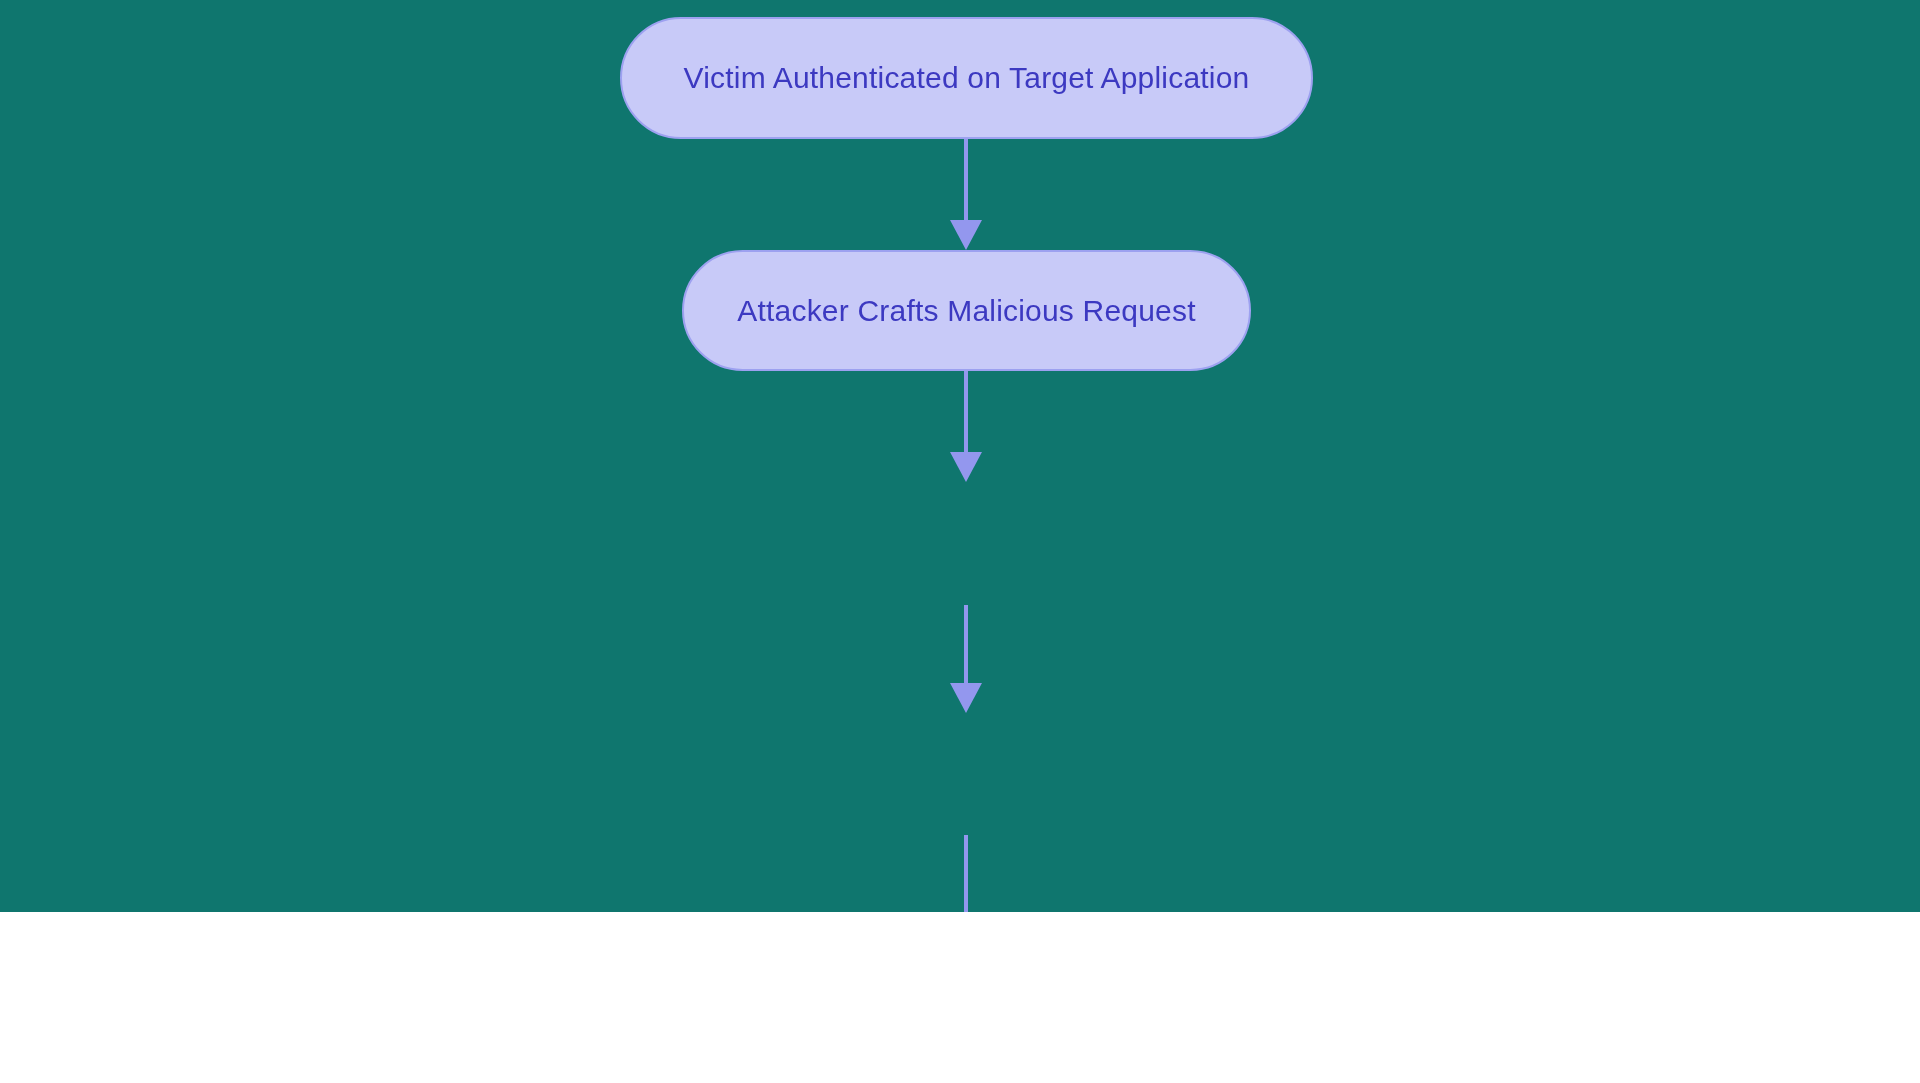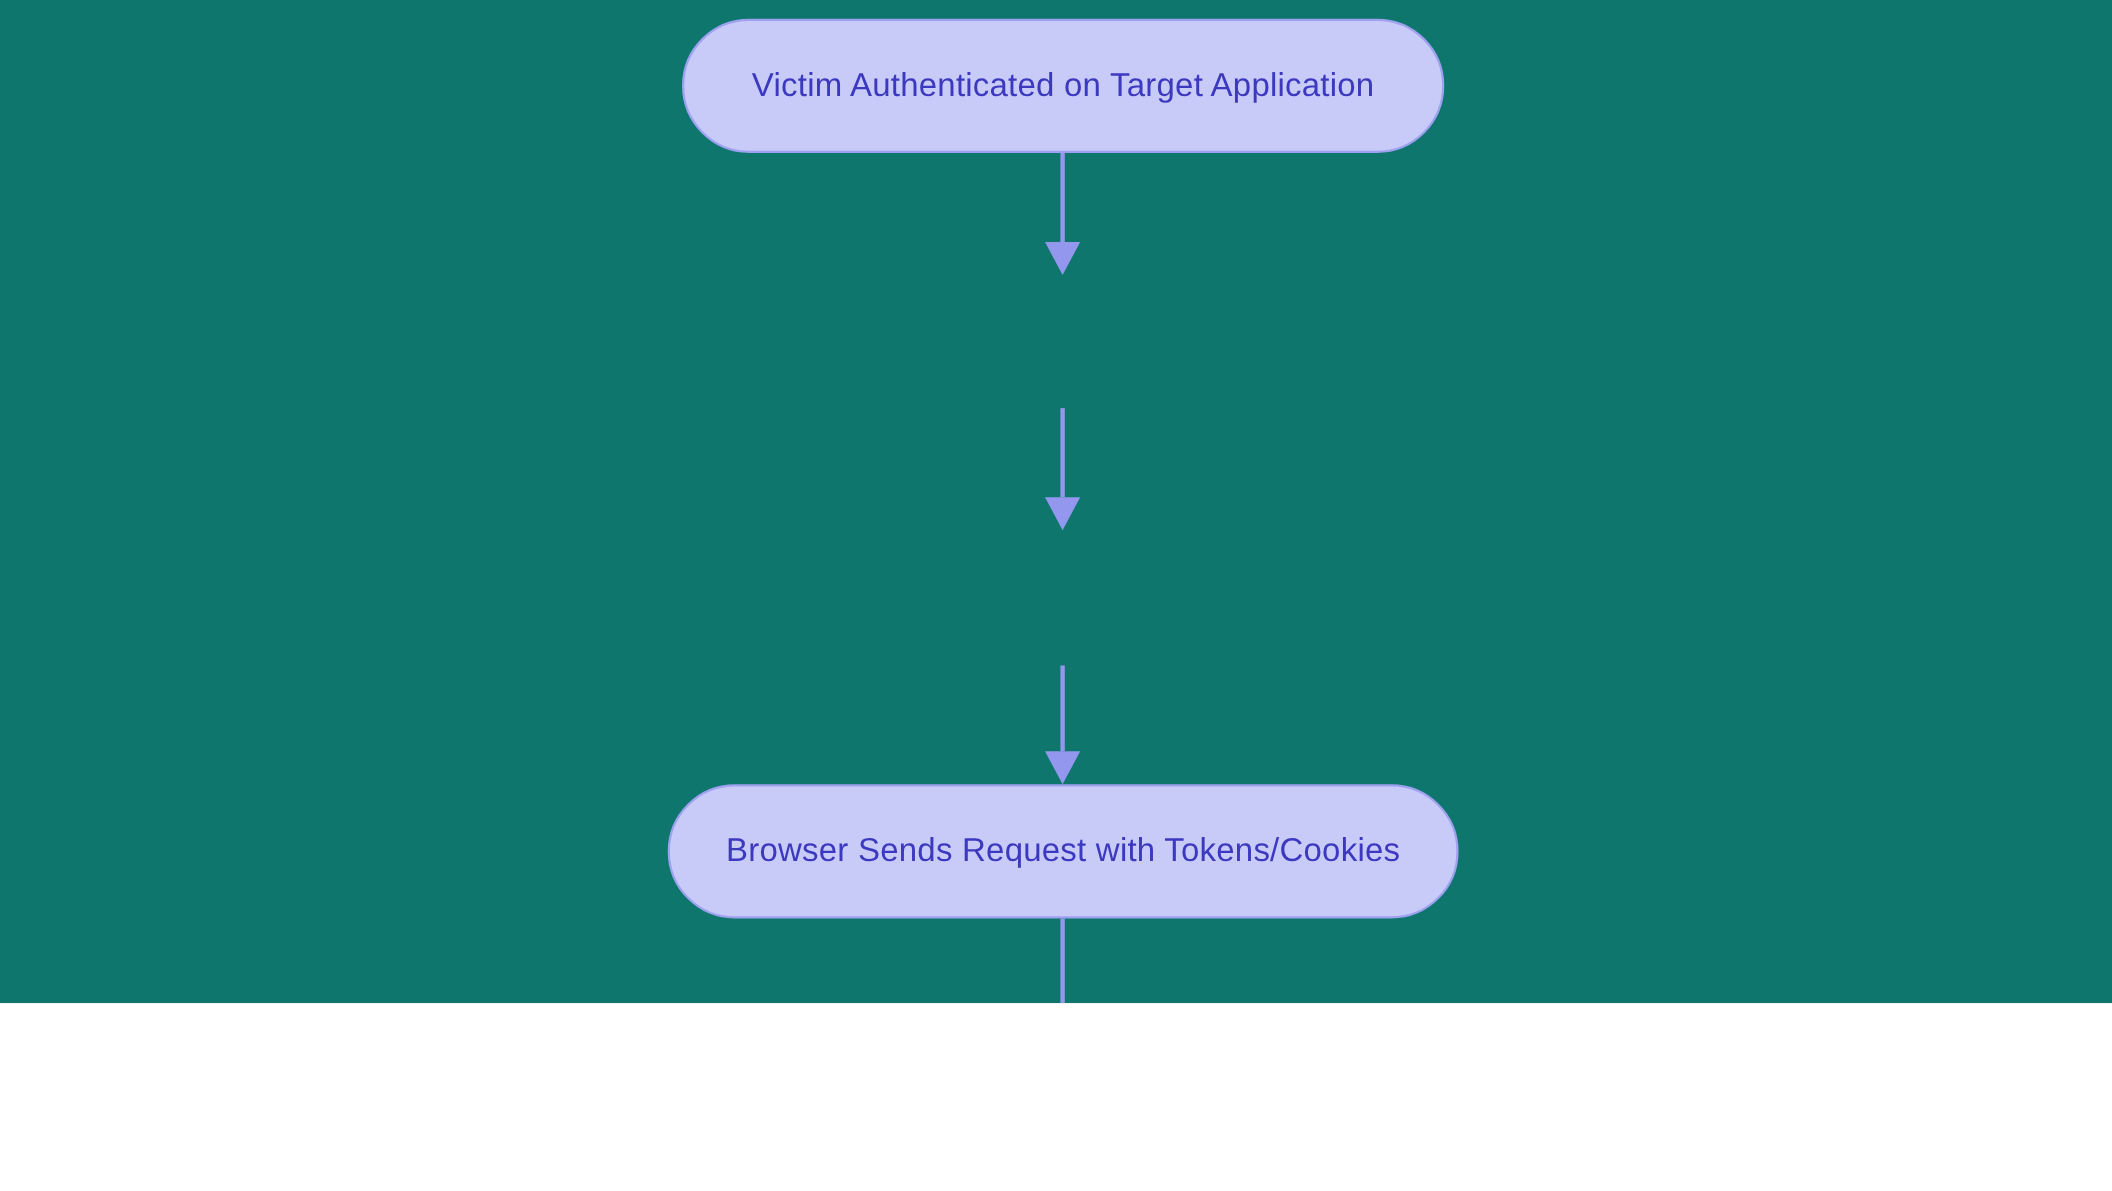--- a/index.html
+++ b/index.html
@@ -67,35 +67,35 @@
 
   <div class="flow-node node-1">
     <span>Victim Authenticated on Target Application</span>
   </div>
 
   <div class="connector conn-1">
     <div class="arrow-line"></div>
     <div class="arrow-head"></div>
   </div>
 
+  <div class="flow-node node-2">
+    <span>Attacker Crafts Malicious Request</span>
+  </div>
 
   <div class="connector conn-2">
     <div class="arrow-line"></div>
     <div class="arrow-head"></div>
   </div>
 
 
   <div class="connector conn-3">
     <div class="arrow-line"></div>
     <div class="arrow-head"></div>
   </div>
 
-  <div class="flow-node node-4">
-    <span>Browser Sends Request with Tokens/Cookies</span>
-  </div>
 
   <div class="connector conn-4">
     <div class="arrow-line"></div>
     <div class="arrow-head"></div>
   </div>
 
 
 </div>
 
 </body></html>

